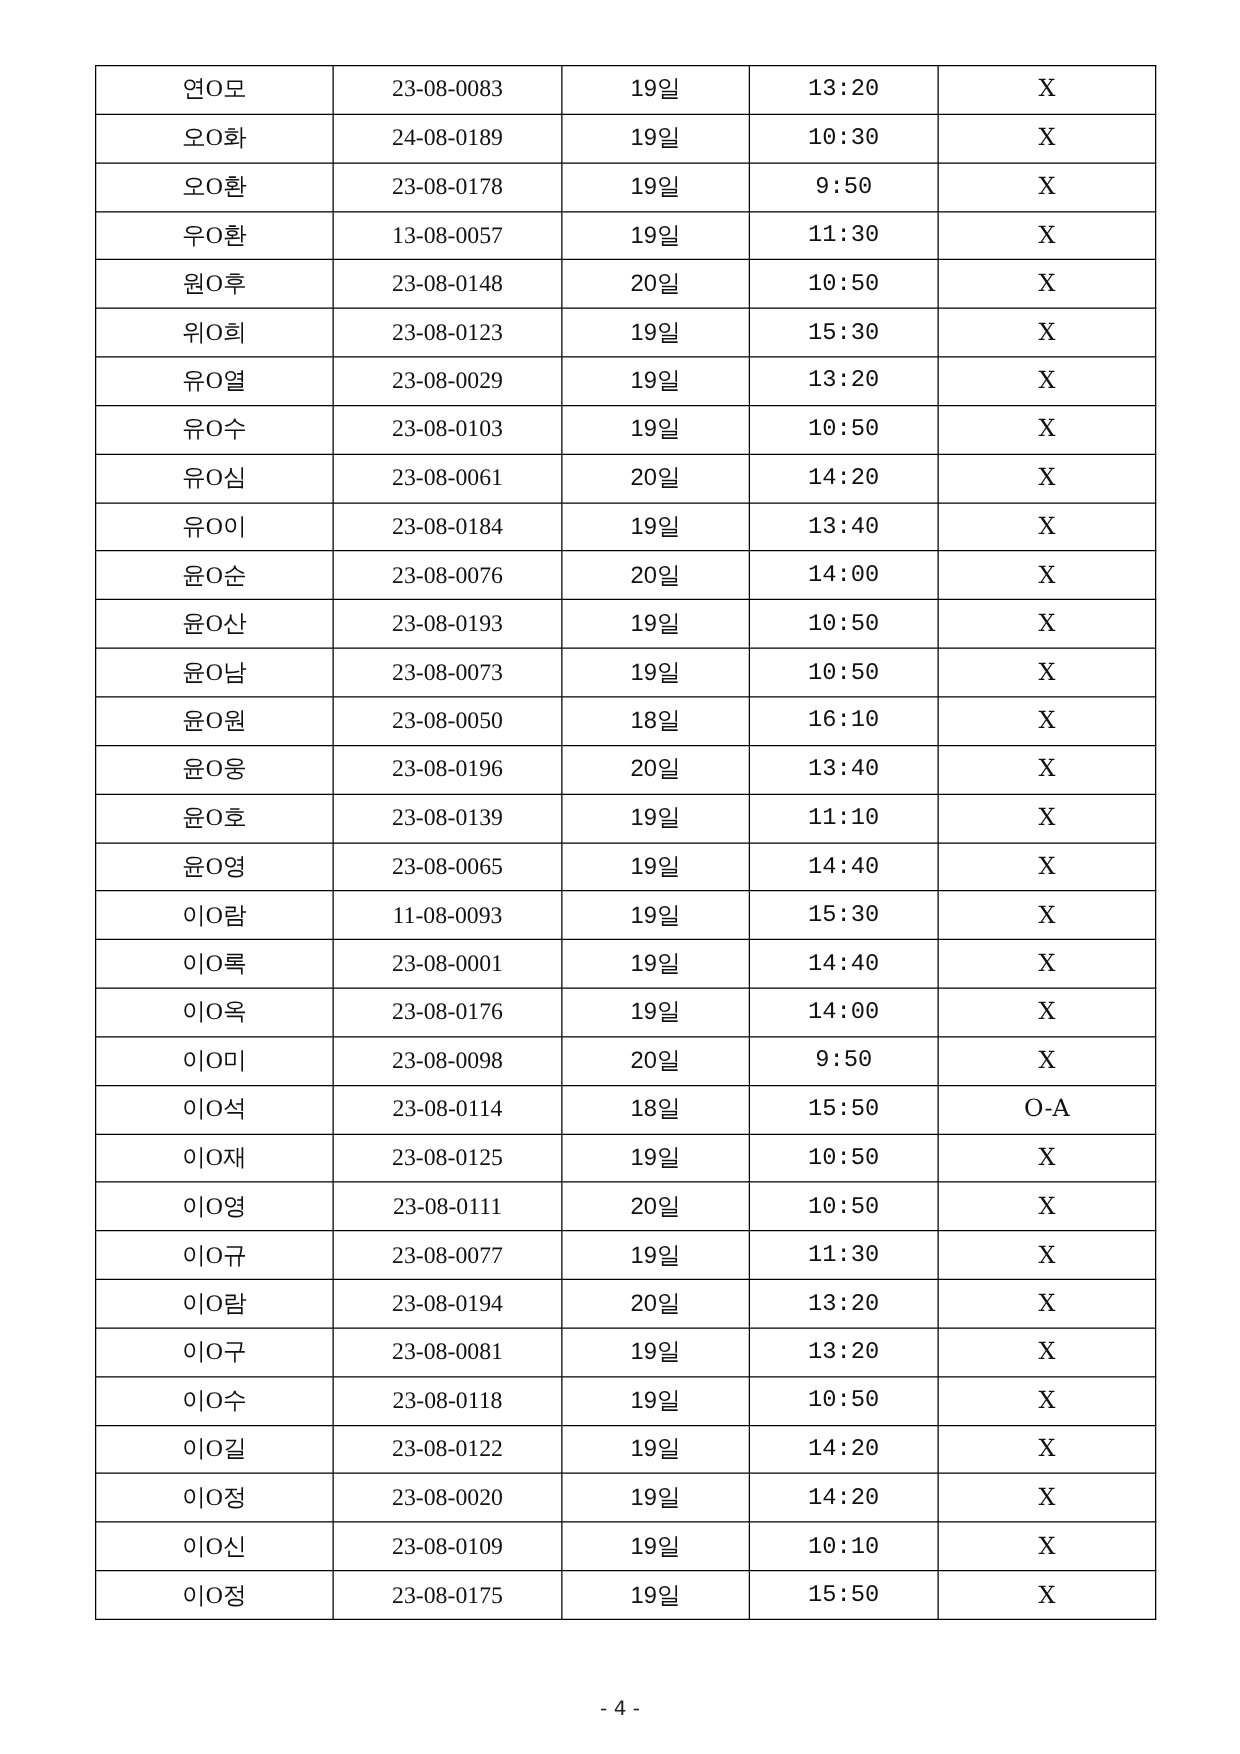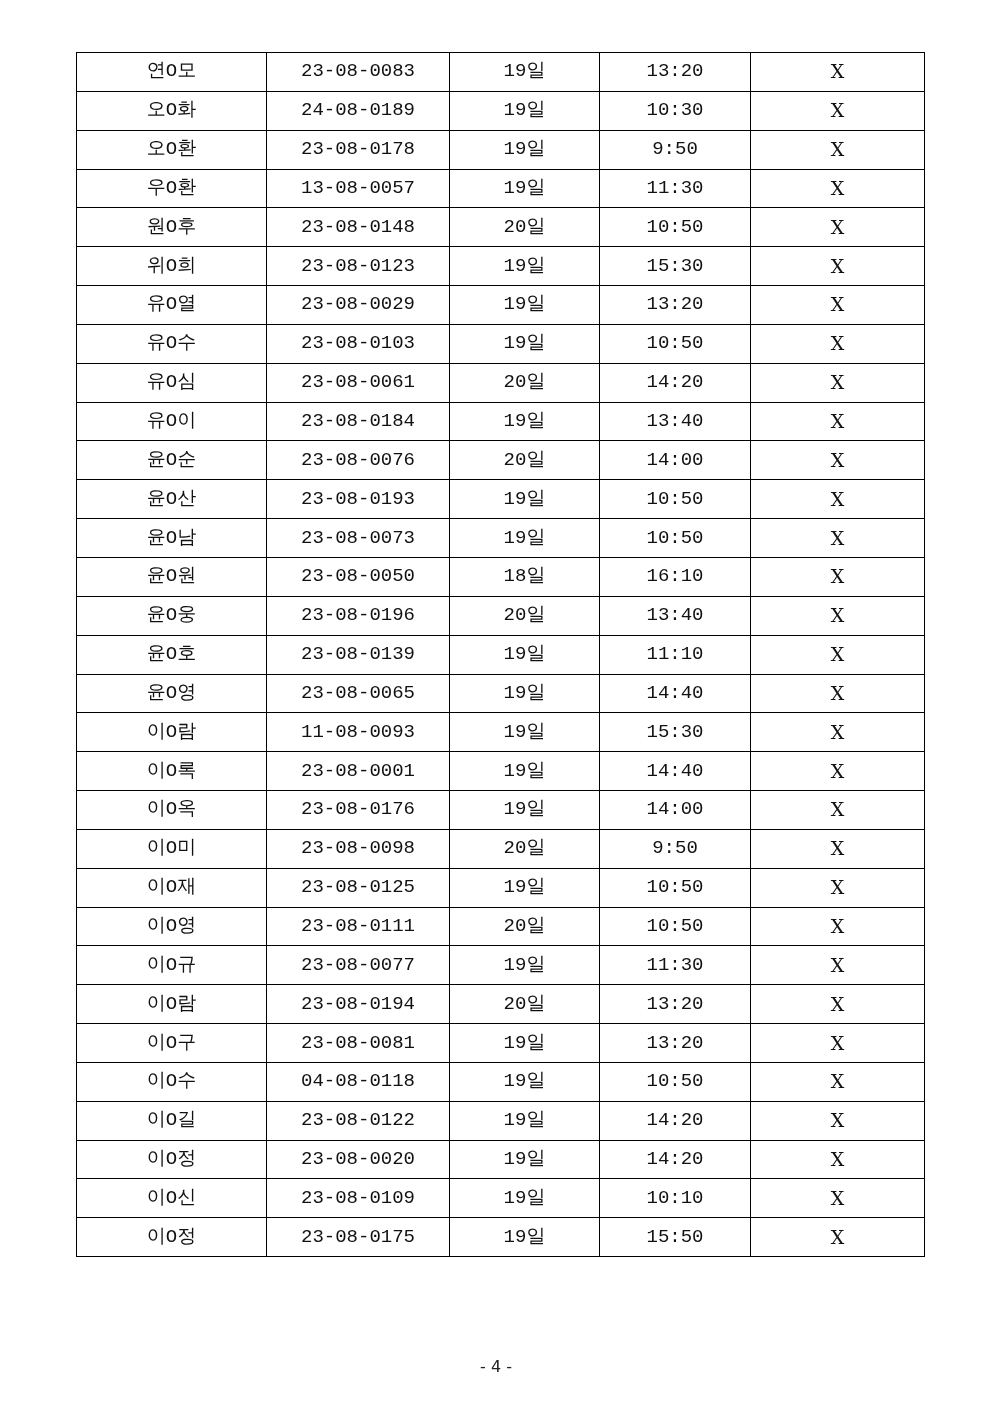--- a/index.html
+++ b/index.html
@@ -32,23 +32,23 @@
       border: 1px solid #000000;
       height: 37.85px;
       padding: 0;
       text-align: center;
       vertical-align: middle;
       font-size: 19px;
       line-height: 1;
       white-space: nowrap;
       overflow: hidden;
     }
-    td.c-name   { font-family: Liberation Mono, monospace; font-size: 19px; }
-    td.c-id     { font-family: Liberation Mono, monospace; letter-spacing: 0px; }
-    td.c-day    { font-family: Liberation Mono, monospace; }
+    td.c-name   { font-family: Liberation Serif, serif; font-size: 19px; }
+    td.c-id     { font-family: Liberation Serif, serif; letter-spacing: 0px; }
+    td.c-day    { font-family: Liberation Sans, sans-serif; }
     td.c-time   { font-family: Liberation Mono, monospace; }
     td.c-result { font-family: "DejaVu Serif", "Liberation Serif", serif; }
     .footer {
       position: absolute;
       top: 1357px;
       left: 0;
       width: 992px;
       text-align: center;
       font-family: "DejaVu Sans", sans-serif;
       font-size: 16px;
@@ -209,20 +209,27 @@
     <td class="c-result">X</td>
   </tr>
         <tr>
     <td class="c-name">이O미</td>
     <td class="c-id">23-08-0098</td>
     <td class="c-day">20일</td>
     <td class="c-time">9:50</td>
     <td class="c-result">X</td>
   </tr>
         <tr>
+    <td class="c-name">이O석</td>
+    <td class="c-id">23-08-0114</td>
+    <td class="c-day">18일</td>
+    <td class="c-time">15:50</td>
+    <td class="c-result">O-A</td>
+  </tr>
+        <tr>
     <td class="c-name">이O재</td>
     <td class="c-id">23-08-0125</td>
     <td class="c-day">19일</td>
     <td class="c-time">10:50</td>
     <td class="c-result">X</td>
   </tr>
         <tr>
     <td class="c-name">이O영</td>
     <td class="c-id">23-08-0111</td>
     <td class="c-day">20일</td>
@@ -245,21 +252,21 @@
   </tr>
         <tr>
     <td class="c-name">이O구</td>
     <td class="c-id">23-08-0081</td>
     <td class="c-day">19일</td>
     <td class="c-time">13:20</td>
     <td class="c-result">X</td>
   </tr>
         <tr>
     <td class="c-name">이O수</td>
-    <td class="c-id">04-08-0118</td>
+    <td class="c-id">23-08-0118</td>
     <td class="c-day">19일</td>
     <td class="c-time">10:50</td>
     <td class="c-result">X</td>
   </tr>
         <tr>
     <td class="c-name">이O길</td>
     <td class="c-id">23-08-0122</td>
     <td class="c-day">19일</td>
     <td class="c-time">14:20</td>
     <td class="c-result">X</td>

